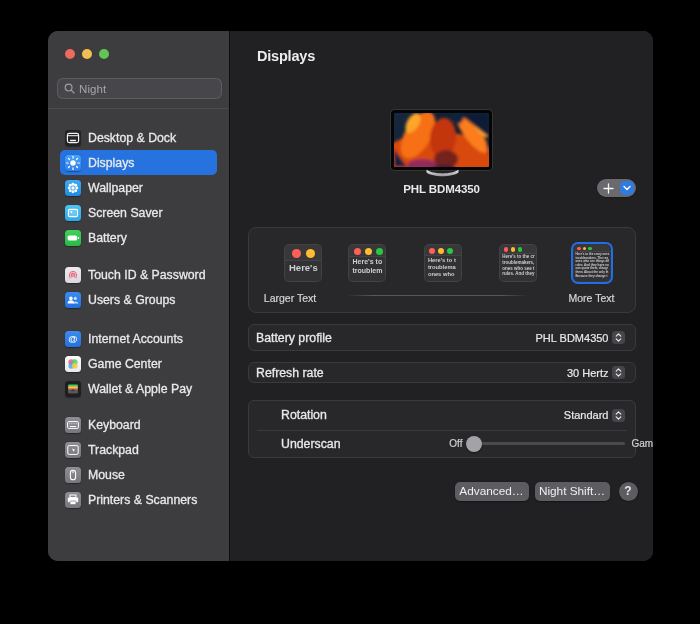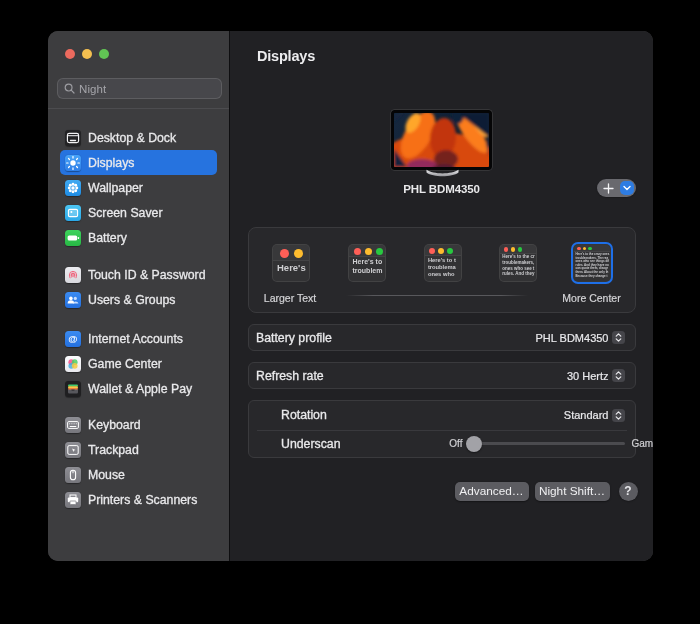--- a/index.html
+++ b/index.html
@@ -51,27 +51,27 @@
   .add-btn .plus { position:absolute; left:0; top:0; width:24px; height:18px; display:flex; align-items:center; justify-content:center; }
   .add-btn .dd { position:absolute; right:2px; top:2px; width:14px; height:14px; border-radius:5px; background:#2e7ce2; display:flex; align-items:center; justify-content:center; }
   
   .card { position:absolute; left:18px; width:388px; background:#28282b; border:1px solid #3a3a3d; border-radius:6px; }
   .scaling-card { top:196px; height:86px; border-radius:8px; }
   .thumb { position:absolute; top:16px; width:38px; height:38px; background:#323234; border:1px solid rgba(255,255,255,0.08); border-radius:5px; overflow:hidden; }
   .thumb.selected { box-shadow:0 0 0 2px #1e6fe8; border-color:rgba(255,255,255,0.02); }
   .thumb .bar { position:relative; width:100%; border-bottom:1px solid rgba(255,255,255,0.06); background:rgba(255,255,255,0.03); }
   .thumb .dot { position:absolute; border-radius:50%; }
   .thumb .txt { color:#cfcfd2; font-weight:600; transform-origin:0 0; padding:1px 0 0 4px; white-space:nowrap; }
-  .t1 { left:23px; } .t2 { left:99px; } .t3 { left:175px; } .t4 { left:250px; } .t5 { left:324px; }
+  .t1 { left:35px; } .t2 { left:99px; } .t3 { left:175px; } .t4 { left:250px; } .t5 { left:324px; }
   .scale-lbl { position:absolute; top:64px; width:100px; text-align:center; font-size:10.5px; color:#d4d4d7; -webkit-text-stroke:0.2px; }
   .scale-lbl.left { left:-9px; } .scale-lbl.right { left:292.5px; }
   .scale-line { position:absolute; left:97px; top:67px; width:182px; height:1px; background:linear-gradient(90deg, rgba(120,120,125,0), #58585c 15%, #58585c 85%, rgba(120,120,125,0)); }
   
   .row-card1 { top:293px; height:27px; }
-  .row-card2 { top:331px; height:27px; }
+  .row-card2 { top:331px; height:21px; }
   .row-card3 { top:369px; height:58px; }
   .setting-row { position:relative; display:flex; align-items:center; height:100%; padding:0 10.5px 0 7px; }
   .row-card3 .setting-row { height:28.5px;margin-left:25px; }
   .row-card3 .sep { position:absolute; left:8px; right:8px; top:29px; height:1px; background:#39393d; }
   .setting-row .s-label { font-size:12.3px; font-weight:400; -webkit-text-stroke:0.3px; color:#e9e9eb; }
   .setting-row .s-value { margin-left:auto; font-size:11px; color:#e9e9ec; -webkit-text-stroke:0.2px; }
   .stepper { margin-left:3px; flex:none; display:flex; }
   
   .u-off  { position:absolute; left:156.5px; width:32px; text-align:right; font-size:10px; color:#cfcfd2; -webkit-text-stroke:0.2px; }
   .u-more { position:absolute; left:357.5px; font-size:10px; color:#cfcfd2; -webkit-text-stroke:0.2px; }
@@ -405,21 +405,21 @@
             <div>Here's to the crazy ones</div>
             <div>troublemakers. The rea</div>
             <div>ones who see things dif</div>
             <div>rules. And they have no</div>
             <div>can quote them, disagr</div>
             <div>them. About the only th</div>
             <div>Because they change t</div>
           </div>
       </div>
       <div class="scale-lbl left">Larger Text</div>
-      <div class="scale-lbl right">More Center</div>
+      <div class="scale-lbl right">More Text</div>
       <div class="scale-line"></div>
     </div>
 
     <div class="card row-card1">
       <div class="setting-row">
         <span class="s-label">Battery profile</span>
         <span class="s-value">PHL BDM4350</span>
         <span class="stepper">
           <svg width="13" height="13" viewBox="0 0 13 13">
               <rect width="13" height="13" rx="3.5" fill="#45454a"></rect>

